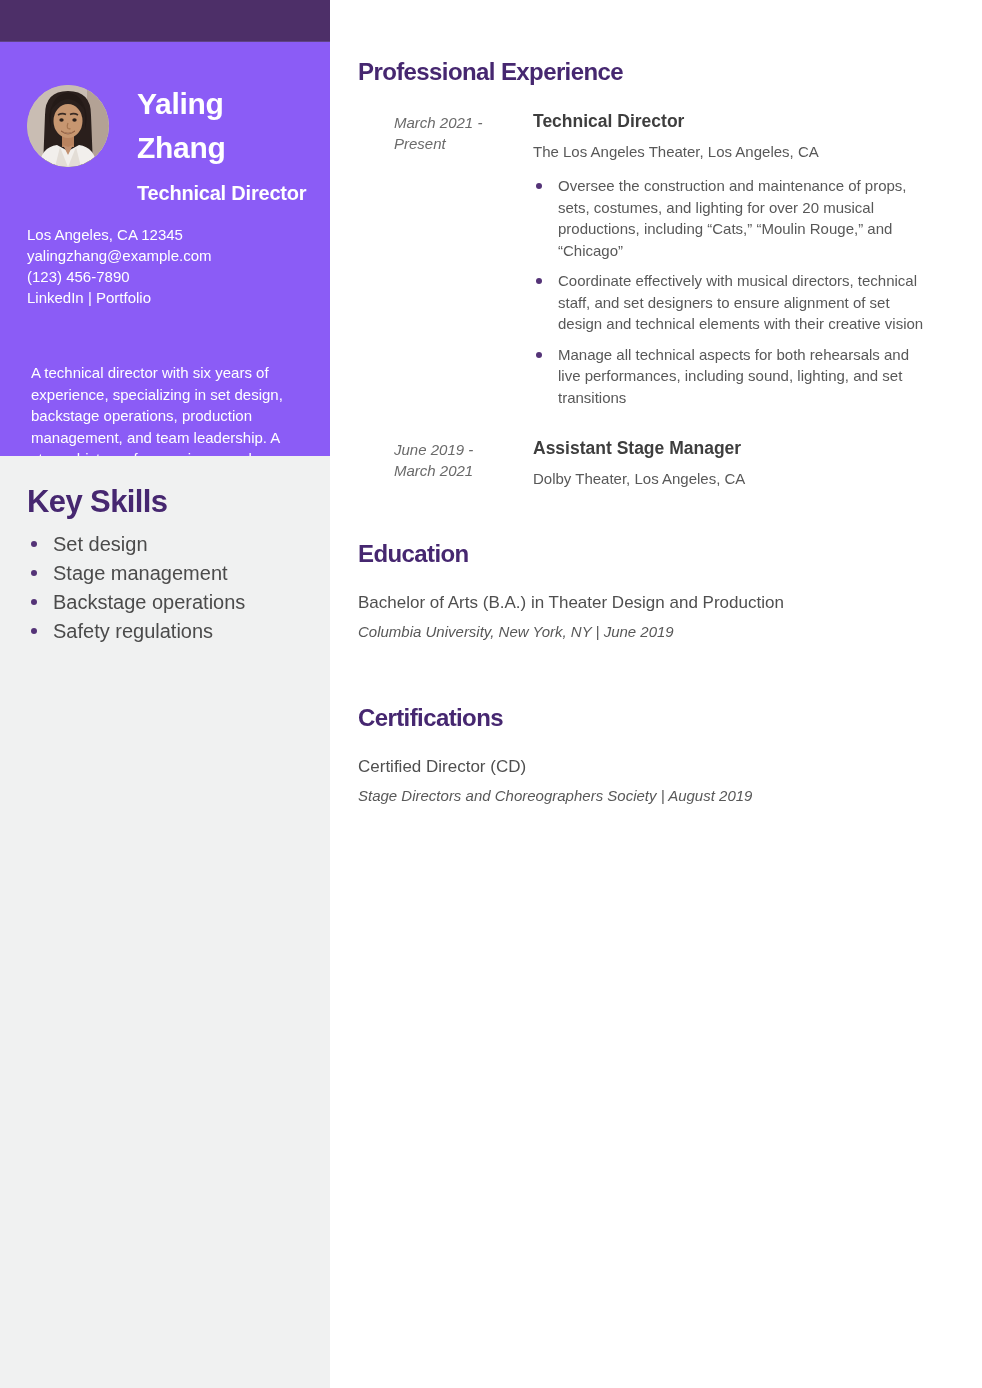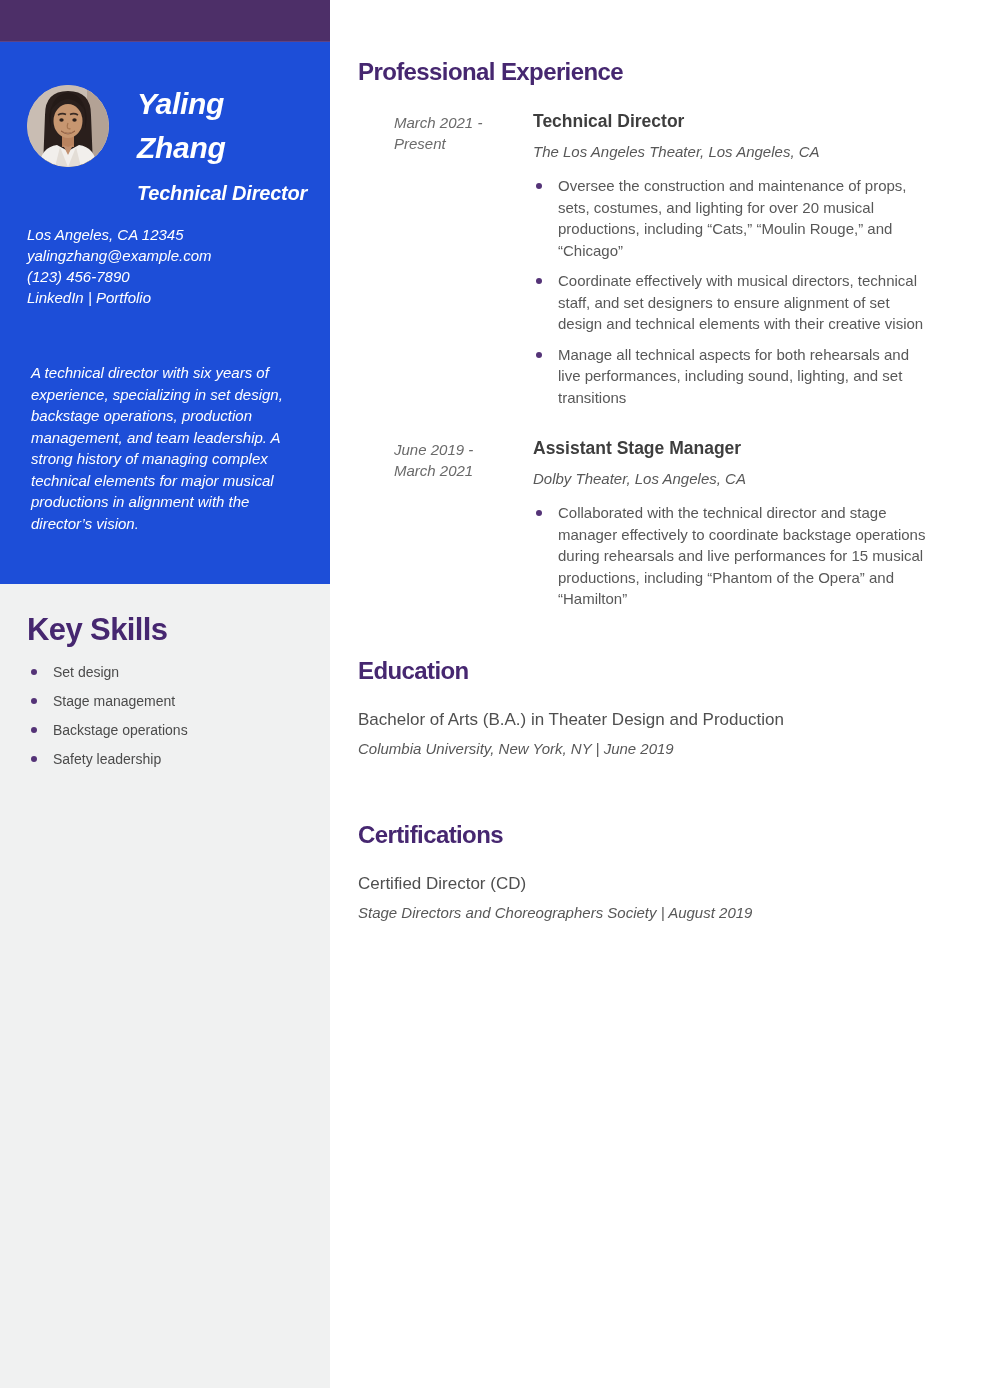--- a/index.html
+++ b/index.html
@@ -15,25 +15,24 @@
 
   
   .sidebar {
     position: absolute;
     left: 0; top: 0; bottom: 0;
     width: 330px;
     display: flex;
     flex-direction: column;
   }
   .sidebar-purple {
-    background: #1d4ed8;
+    background: #8b5cf6;
     color: #ffffff;
-    height: 584px;
+    height: 456px;
     flex: none;
-    font-style: italic;
   }
   .top-band {
     height: 42px;
     background: #4d2f68;
     border-bottom: 1px solid #5f4385;
   }
   .profile {
     display: flex;
     align-items: flex-start;
     padding: 43px 14px 0 27px;
@@ -89,21 +88,21 @@
   }
   .skills-list {
     list-style: none;
     margin: 17px 0 0 0;
     padding: 0;
   }
   .skills-list li {
     position: relative;
     padding-left: 26px;
     margin-bottom: 8px;
-    font-size: 14px;
+    font-size: 20px;
     line-height: 21px;
     color: #4b4b4b;
   }
   .dot {
     position: absolute;
     left: 4px;
     top: 7px;
     width: 6px; height: 6px;
     border-radius: 50%;
     background: #543377;
@@ -143,21 +142,20 @@
   }
   .entry-title {
     margin: 0;
     font-size: 17.5px;
     line-height: 23px;
     font-weight: bold;
     color: #3e3e3e;
   }
   .entry-company {
     margin-top: 9px;
-    font-style: italic;
     font-size: 15px;
     line-height: 20px;
     color: #585858;
   }
   .bullet-list {
     list-style: none;
     margin: 13px 0 0 0;
     padding: 0;
   }
   .bullet-list li {
@@ -244,21 +242,21 @@
 
       <div class="summary">A technical director with six years of experience, specializing in set design, backstage operations, production management, and team leadership. A strong history of managing complex technical elements for major musical productions in alignment with the director’s vision.</div>
     </div>
 
     <div class="sidebar-gray">
       <h2 class="skills-heading">Key Skills</h2>
       <ul class="skills-list">
         <li><span class="dot"></span><span>Set design</span></li>
         <li><span class="dot"></span><span>Stage management</span></li>
         <li><span class="dot"></span><span>Backstage operations</span></li>
-        <li><span class="dot"></span><span>Safety leadership</span></li>
+        <li><span class="dot"></span><span>Safety regulations</span></li>
       </ul>
     </div>
   </aside>
 
   <main class="main">
 
     <section class="section section-experience">
       <h2 class="section-heading">Professional Experience</h2>
       <div class="entries">
 
@@ -274,21 +272,20 @@
             </ul>
           </div>
         </div>
 
         <div class="entry">
           <div class="entry-dates">June 2019 - March 2021</div>
           <div class="entry-details">
             <h3 class="entry-title">Assistant Stage Manager</h3>
             <div class="entry-company">Dolby Theater, Los Angeles, CA</div>
             <ul class="bullet-list">
-              <li><span class="dot"></span><span>Collaborated with the technical director and stage manager effectively to coordinate backstage operations during rehearsals and live performances for 15 musical productions, including “Phantom of the Opera” and “Hamilton”</span></li>
             </ul>
           </div>
         </div>
 
       </div>
     </section>
 
     <section class="section section-education">
       <h2 class="section-heading">Education</h2>
       <div class="cred-name">Bachelor of Arts (B.A.) in Theater Design and Production</div>

